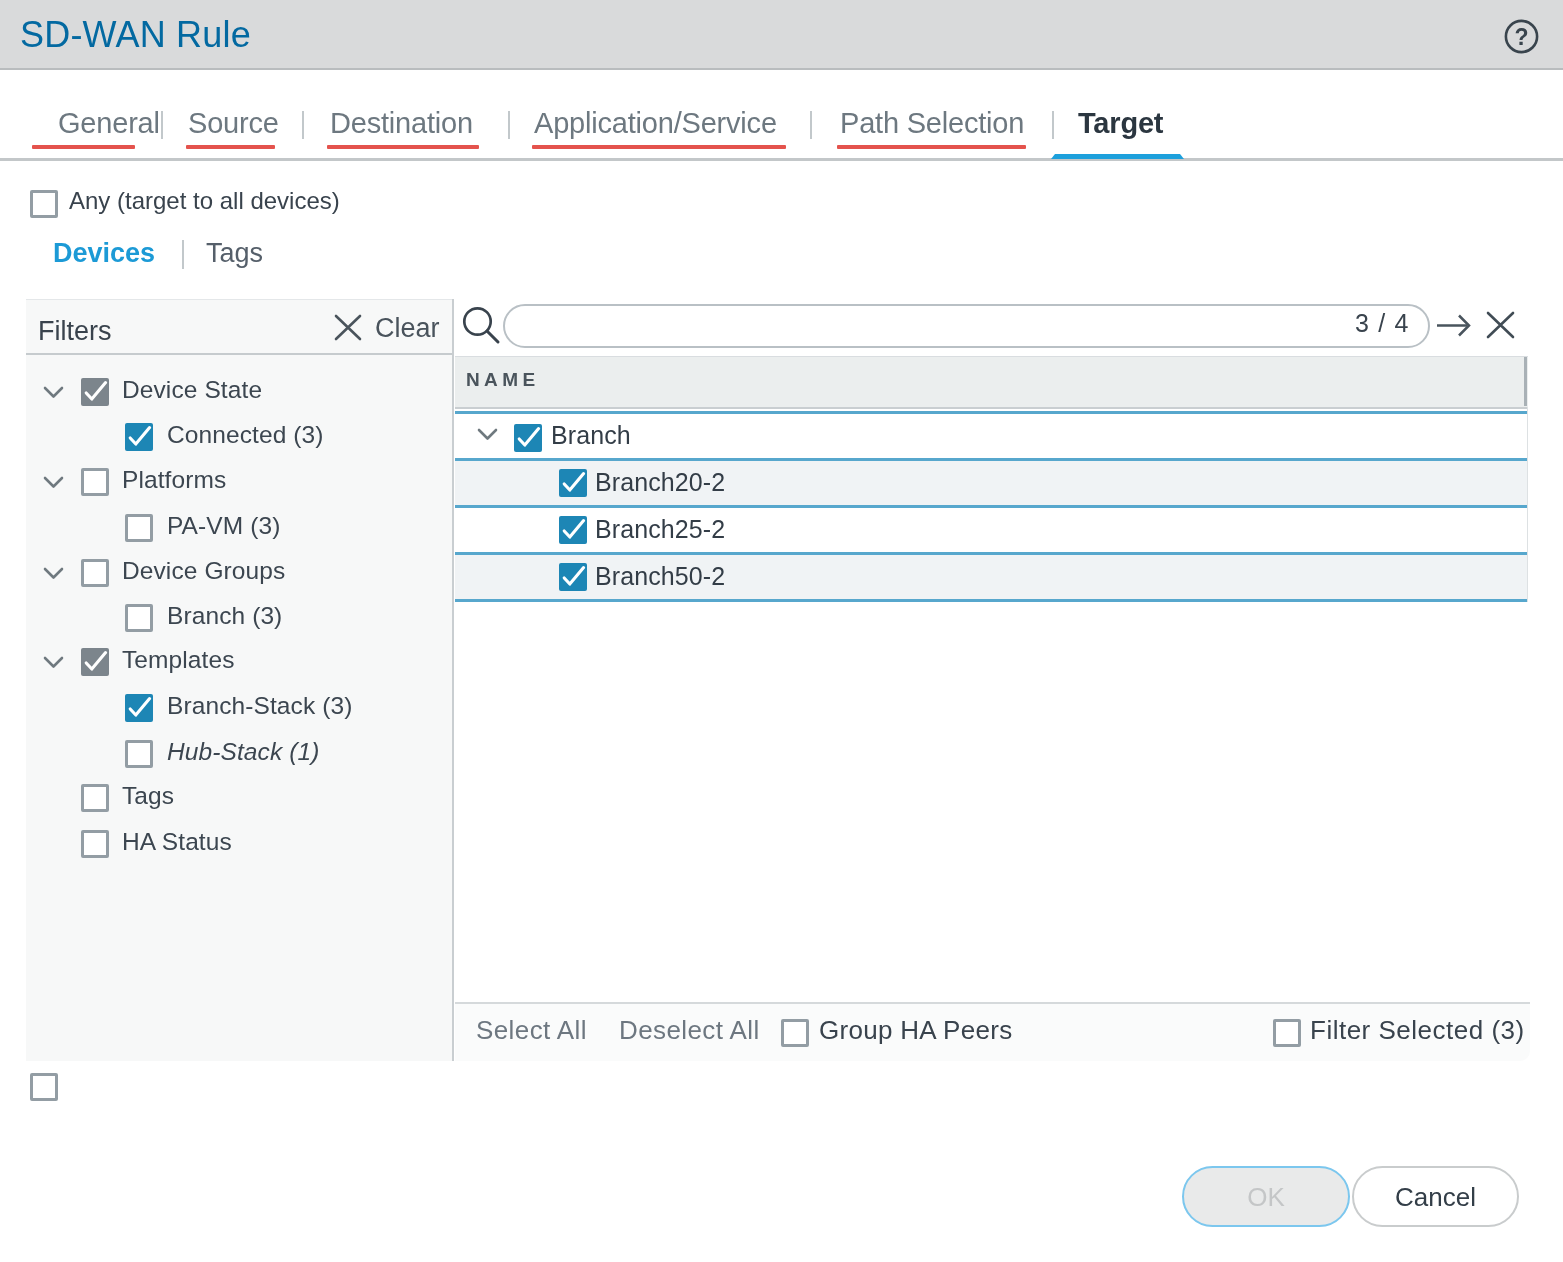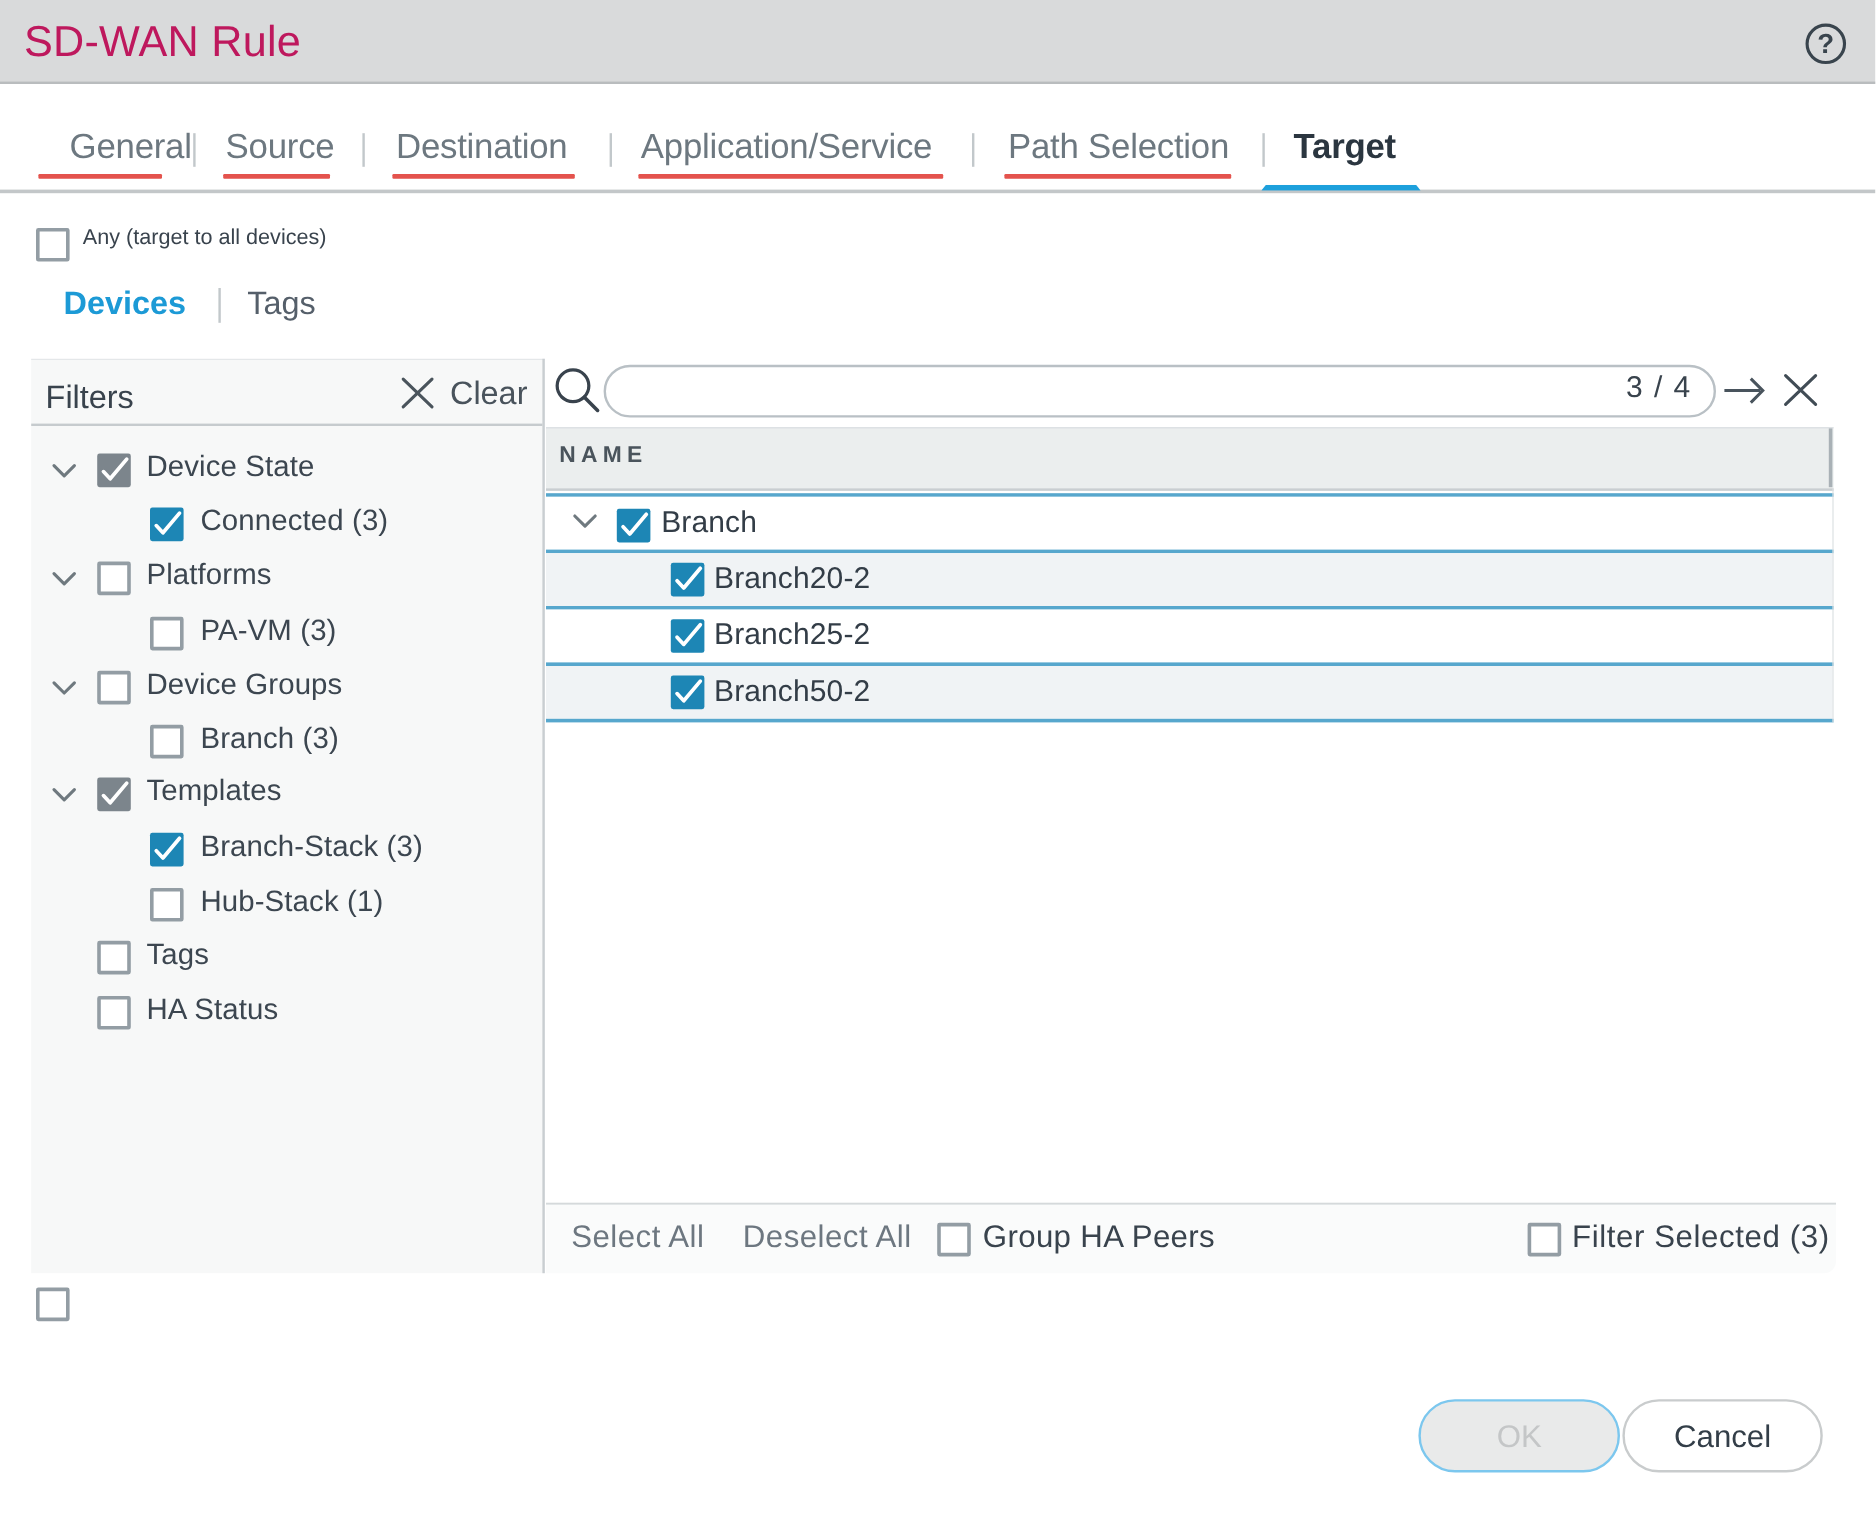--- a/index.html
+++ b/index.html
@@ -3,37 +3,37 @@
 <meta charset="utf-8">
 <style>
   * { margin:0; padding:0; box-sizing:border-box; }
   html,body { width:1563px; height:1262px; background:#fff; font-family:"Liberation Sans", sans-serif; }
   #page { position:relative; width:1563px; height:1262px; background:#fff; overflow:hidden; }
   .abs { position:absolute; }
   .txt { position:absolute; white-space:nowrap; }
 
   
   #titlebar { left:0; top:0; width:1563px; height:70px; background:#d9dadb; border-bottom:2px solid #b9bcbe; }
-  #title { left:20px; top:14px; font-size:36px; color:#be185d; letter-spacing:0.2px; }
+  #title { left:20px; top:14px; font-size:36px; color:#0369a1; letter-spacing:0.2px; }
   
   .tab { top:107px; font-size:29px; color:#6d7880; letter-spacing:-0.2px; }
   .tabsep { top:111px; width:2px; height:28px; background:#c2c8cb; }
   .redline { top:145px; height:4px; background:#e4534d; border-radius:1px; }
   #tabborder { left:0; top:158px; width:1563px; height:3px; background:#c3c7c9; }
   #blueind { left:1051px; top:154px; width:133px; height:5px; background:#1da0dc;
              clip-path: polygon(4px 0, 129px 0, 133px 5px, 0 5px); }
 
   
   .cb { position:absolute; width:28px; height:28px; background:#fff; border:3px solid #939da4; border-radius:2px; }
   .cb.blue { background:#1d86b5; border:none; }
   .cb.gray { background:#7c858c; border:none; }
   .cb svg { position:absolute; left:0; top:0; }
 
   
-  .lbl { font-size:18px; color:#39434d; }
+  .lbl { font-size:24px; color:#39434d; }
   .tree-lbl { font-size:24.5px; color:#3c4650; letter-spacing:0.1px; }
 
   #devices { left:53px; top:238px; font-size:27px; font-weight:bold; color:#1c9ad6; }
   #tags-tab { left:206px; top:238px; font-size:27px; color:#555f6a; }
   #subsep { left:182px; top:240px; width:2px; height:29px; background:#c2c8cb; }
 
   
   #fpanel { left:26px; top:299px; width:428px; height:762px; background:#f7f8f8; border-top:1px solid #e4e7e9; }
   #fdivider { left:452px; top:299px; width:2px; height:762px; background:#c9ced1; }
   #fheadline { left:26px; top:353px; width:426px; height:2px; background:#c6cbce; }
@@ -147,21 +147,21 @@
         </svg>
       </div>
       <div class="txt tree-lbl" style="left:122px; top:645.5px;">Templates</div>
       <div class="cb blue" style="left:125px; top:694px;">
         <svg width="28" height="28" viewBox="0 0 28 28">
           <path d="M5.2 15 L10.8 21 L24.6 4.6" fill="none" stroke="#fff" stroke-width="3.1" stroke-linecap="round" stroke-linejoin="round"></path>
         </svg>
       </div>
       <div class="txt tree-lbl" style="left:167px; top:692px;">Branch-Stack (3)</div>
       <div class="cb " style="left:125px; top:739.5px;"></div>
-      <div class="txt tree-lbl" style="left:167px; top:737.5px;">Hub-Stack (1)</div>
+      <div class="txt tree-lbl" style="left:167px; top:737.5px;font-style:italic;">Hub-Stack (1)</div>
       <div class="cb " style="left:81px; top:784.3px;"></div>
       <div class="txt tree-lbl" style="left:122px; top:782.3px;">Tags</div>
       <div class="cb " style="left:81px; top:829.8px;"></div>
       <div class="txt tree-lbl" style="left:122px; top:827.8px;">HA Status</div>
     </div>
 
   <svg class="abs" style="left:461px; top:305px;" width="40" height="42" viewBox="0 0 40 42">
     <circle cx="16.5" cy="16.5" r="13.2" fill="none" stroke="#39434d" stroke-width="2.7"></circle>
     <line x1="26" y1="26" x2="37" y2="37" stroke="#39434d" stroke-width="3" stroke-linecap="round"></line>
   </svg>

